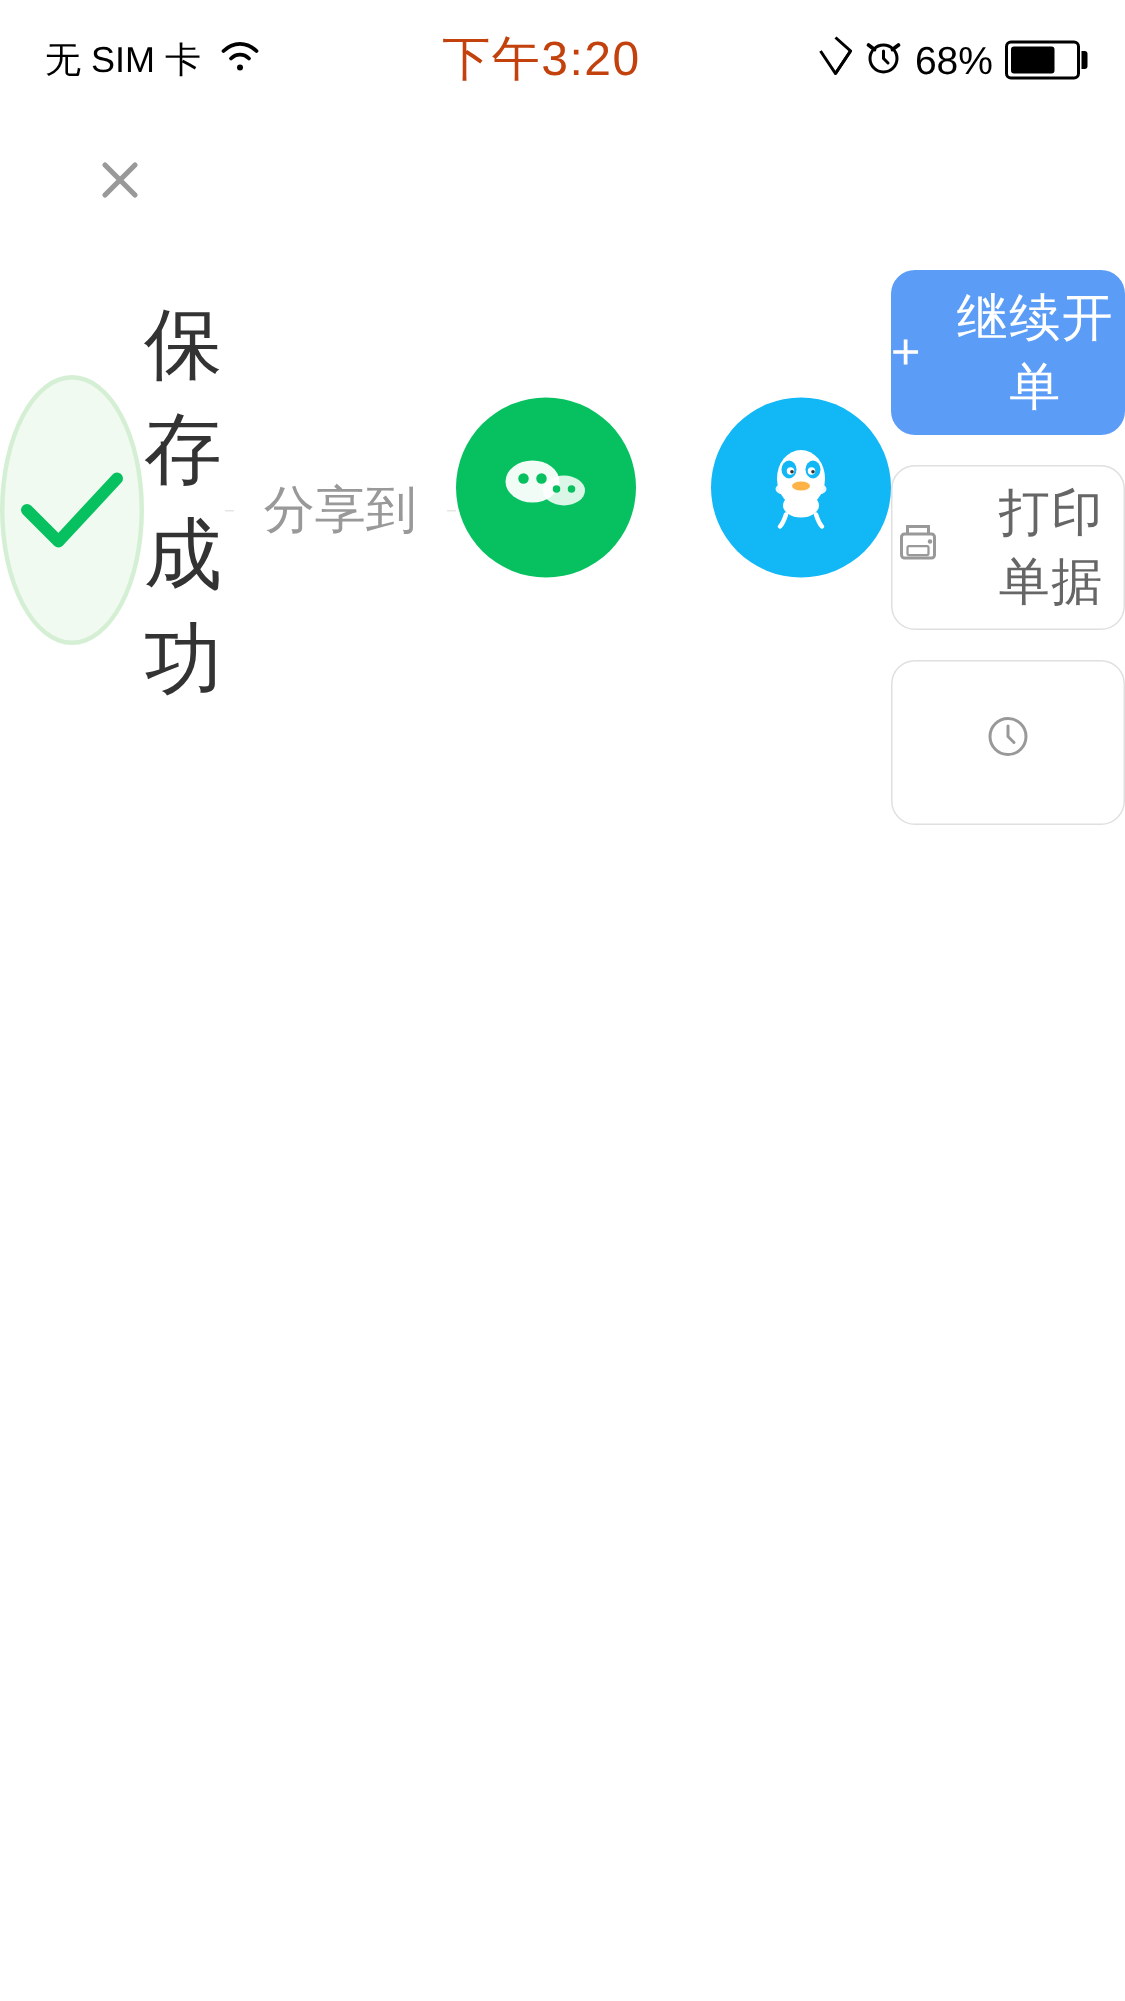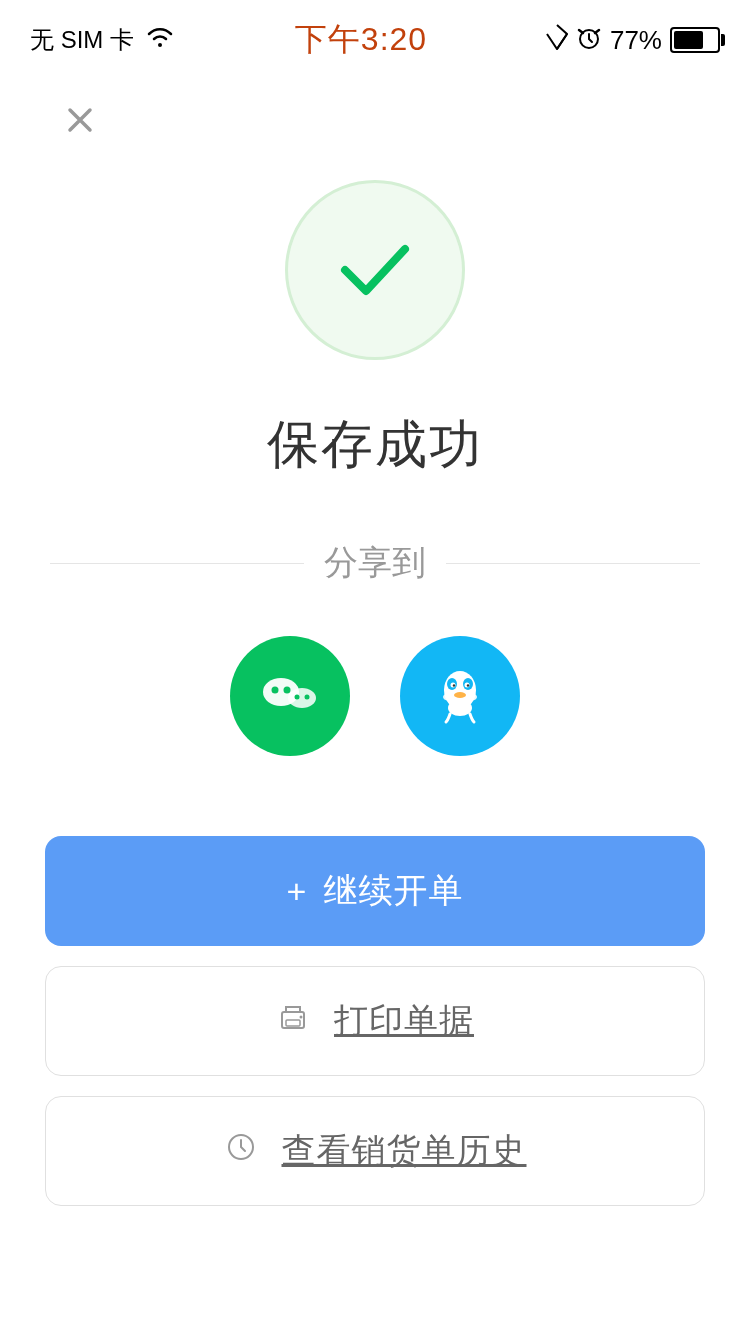--- a/index.html
+++ b/index.html
@@ -96,21 +96,21 @@
 
     .close-icon-svg {
       width: 36px;
       height: 36px;
       color: #999;
     }
 
     
     .main-content {
       display: flex;
-      flex-direction: column;
+      flex-direction: row;
       align-items: center;
       padding-top: 100px;
     }
 
     
     .success-circle {
       width: 180px;
       height: 180px;
       border-radius: 50%;
       background: #f0faf0;
@@ -215,21 +215,20 @@
       border: 1px solid #e0e0e0;
       border-radius: 16px;
       font-size: 34px;
       color: #666;
       cursor: pointer;
       display: flex;
       align-items: center;
       justify-content: center;
       gap: 24px;
       letter-spacing: 1px;
-      text-decoration: underline;
     }
 
     
     .wechat-svg {
       width: 72px;
       height: 72px;
     }
 
     .qq-svg {
       width: 68px;
@@ -258,21 +257,21 @@
         <path d="M1 10L11 25L21 10" stroke="#000" stroke-width="2" fill="none"></path>
       </svg>
     </span>
     <span>
       <svg width="26" height="26" viewBox="0 0 26 26" fill="none">
         <circle cx="13" cy="15" r="9" stroke="#000" stroke-width="2" fill="none"></circle>
         <path d="M13 10v5l3 3" stroke="#000" stroke-width="2" stroke-linecap="round"></path>
         <path d="M3 6l4 3M23 6l-4 3" stroke="#000" stroke-width="2.5" stroke-linecap="round"></path>
       </svg>
     </span>
-    <span>77%</span>
+    <span>68%</span>
     <div class="battery-bar">
       <div class="battery-fill"></div>
     </div>
   </div>
 </div>
 
 <div class="close-btn">
   <svg class="close-icon-svg" viewBox="0 0 36 36" fill="none">
     <path d="M8 8L28 28M28 8L8 28" stroke="#999" stroke-width="3.5" stroke-linecap="round"></path>
   </svg>
@@ -348,18 +347,17 @@
       <span>打印单据</span>
     </button>
 
     <button class="btn-secondary">
       <span>
         <svg width="34" height="34" viewBox="0 0 34 34" fill="none">
           <circle cx="17" cy="17" r="12" stroke="#999" stroke-width="2"></circle>
           <path d="M17 10v7l4 4" stroke="#999" stroke-width="2" stroke-linecap="round" stroke-linejoin="round"></path>
         </svg>
       </span>
-      <span>查看销货单历史</span>
     </button>
 
   </div>
 
 </div>
 
 </body></html>

